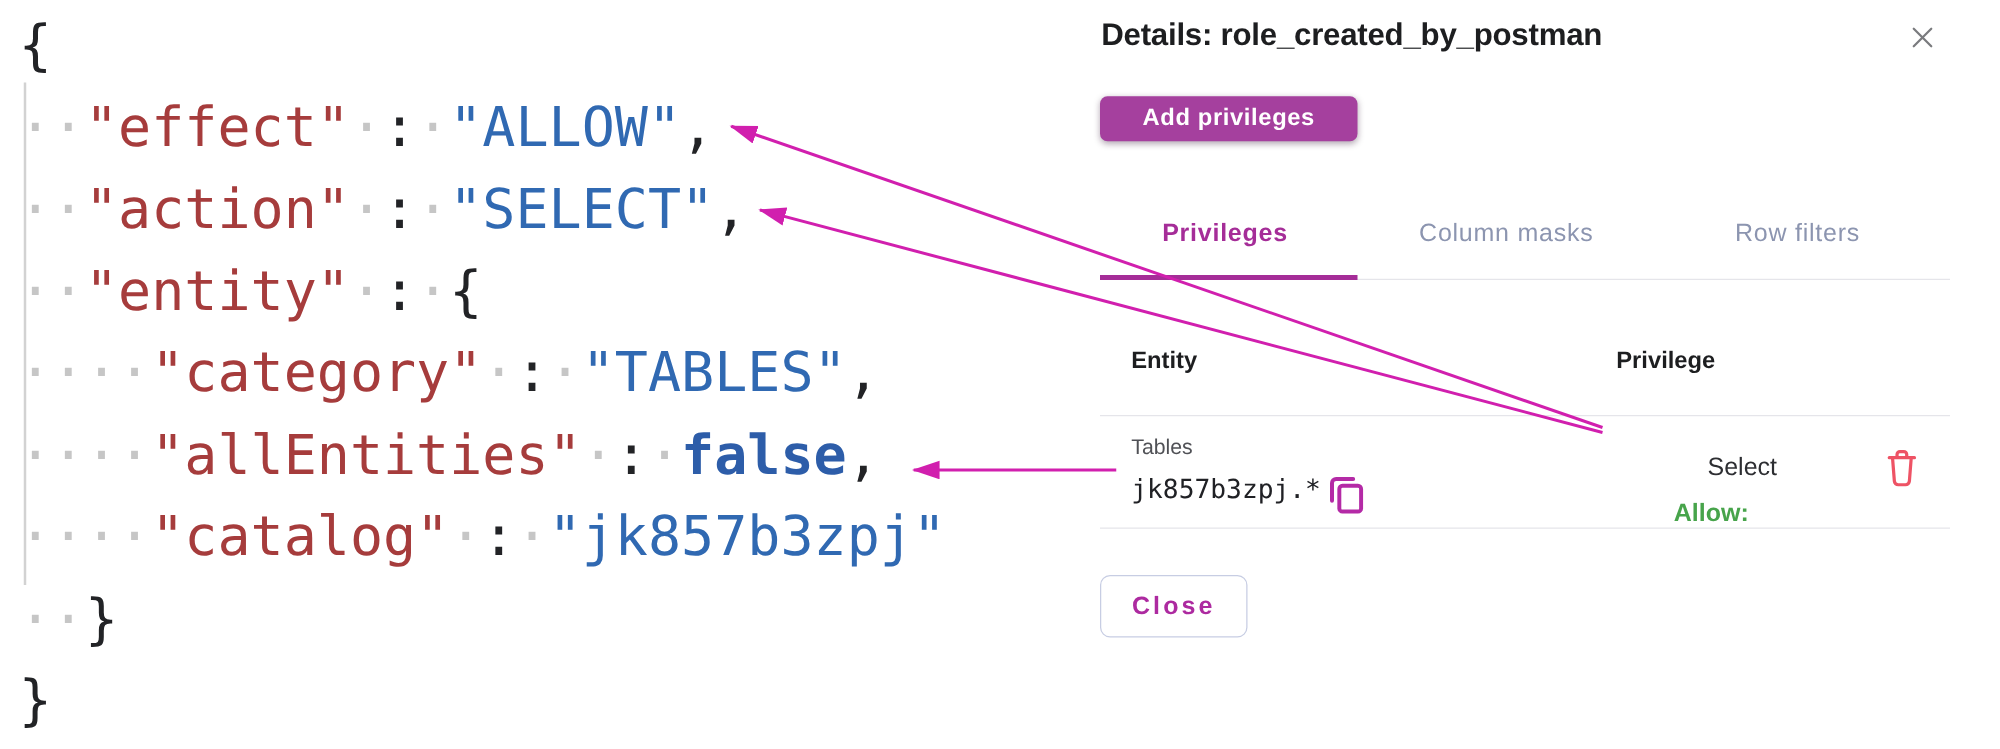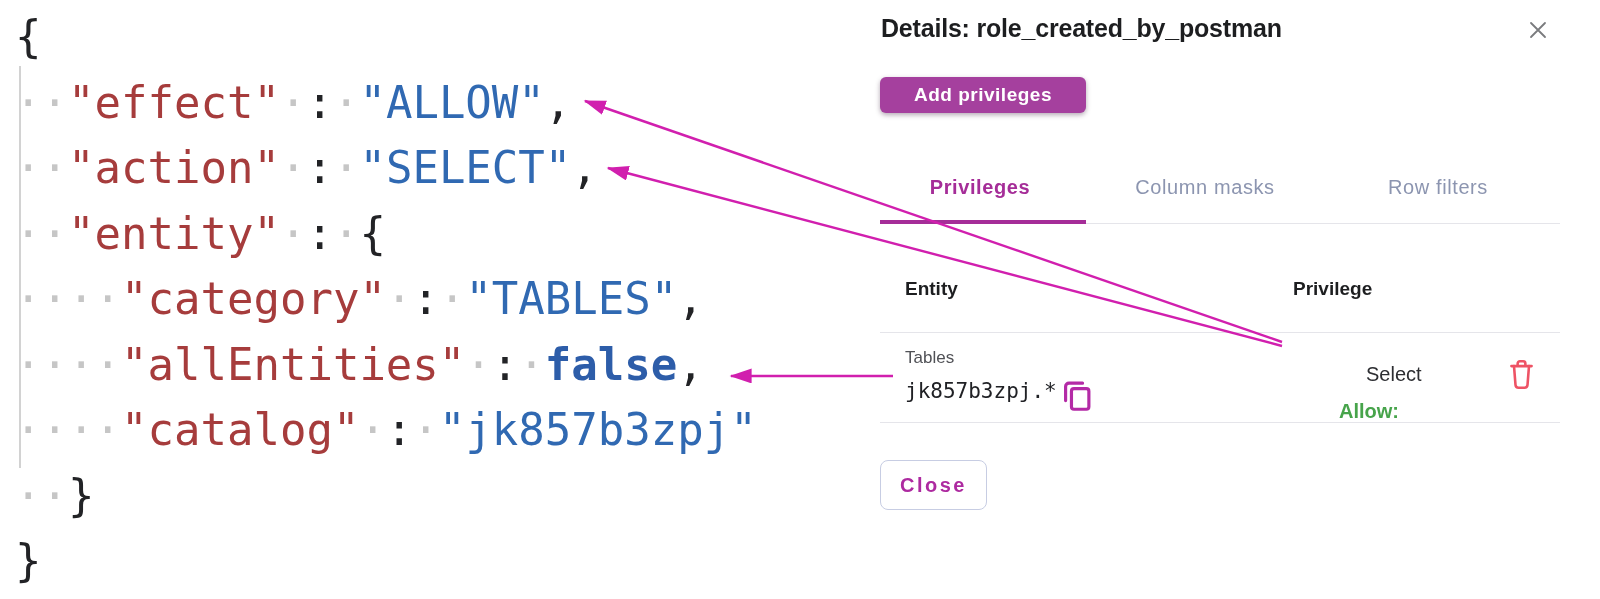--- a/index.html
+++ b/index.html
@@ -40,21 +40,21 @@
   .divider-1{top:332px;} .divider-2{top:422px;}
 
   .cell-entity-type{position:absolute;left:905px;top:348px;font-size:17px;color:var(--text-muted);}
   .cell-entity-path{position:absolute;left:905px;top:379px;font-size:21px;color:#202125;
     font-family:"DejaVu Sans Mono",monospace;}
   .copy-icon{position:absolute;left:1058px;top:376px;width:38px;height:38px;cursor:pointer;}
   .cell-allow{position:absolute;left:1339px;top:363px;font-size:20px;font-weight:700;color:var(--allow-green);margin-top:37px;}
   .cell-priv{position:absolute;left:1366px;top:363px;font-size:20px;color:#2d2e32;}
   .trash-icon{position:absolute;left:1506px;top:357px;width:31px;height:35px;cursor:pointer;}
 
-  .btn-close{position:absolute;left:880px;top:460px;width:107px;height:50px;background:#fff;
+  .btn-close{position:absolute;left:880px;top:460px;width:118px;height:50px;background:#fff;
     border:1px solid #c7cde3;border-radius:8px;color:var(--close-text);font-weight:700;font-size:20px;
     letter-spacing:2.5px;cursor:pointer;font-family:"Liberation Sans",sans-serif;}
 
   
   #arrow-svg{position:absolute;left:0;top:0;width:1600px;height:599px;pointer-events:none;}
   .arrow-line{stroke:var(--accent-magenta);stroke-width:2.4;fill:none;}
 </style>
 </head>
 <body>
 

